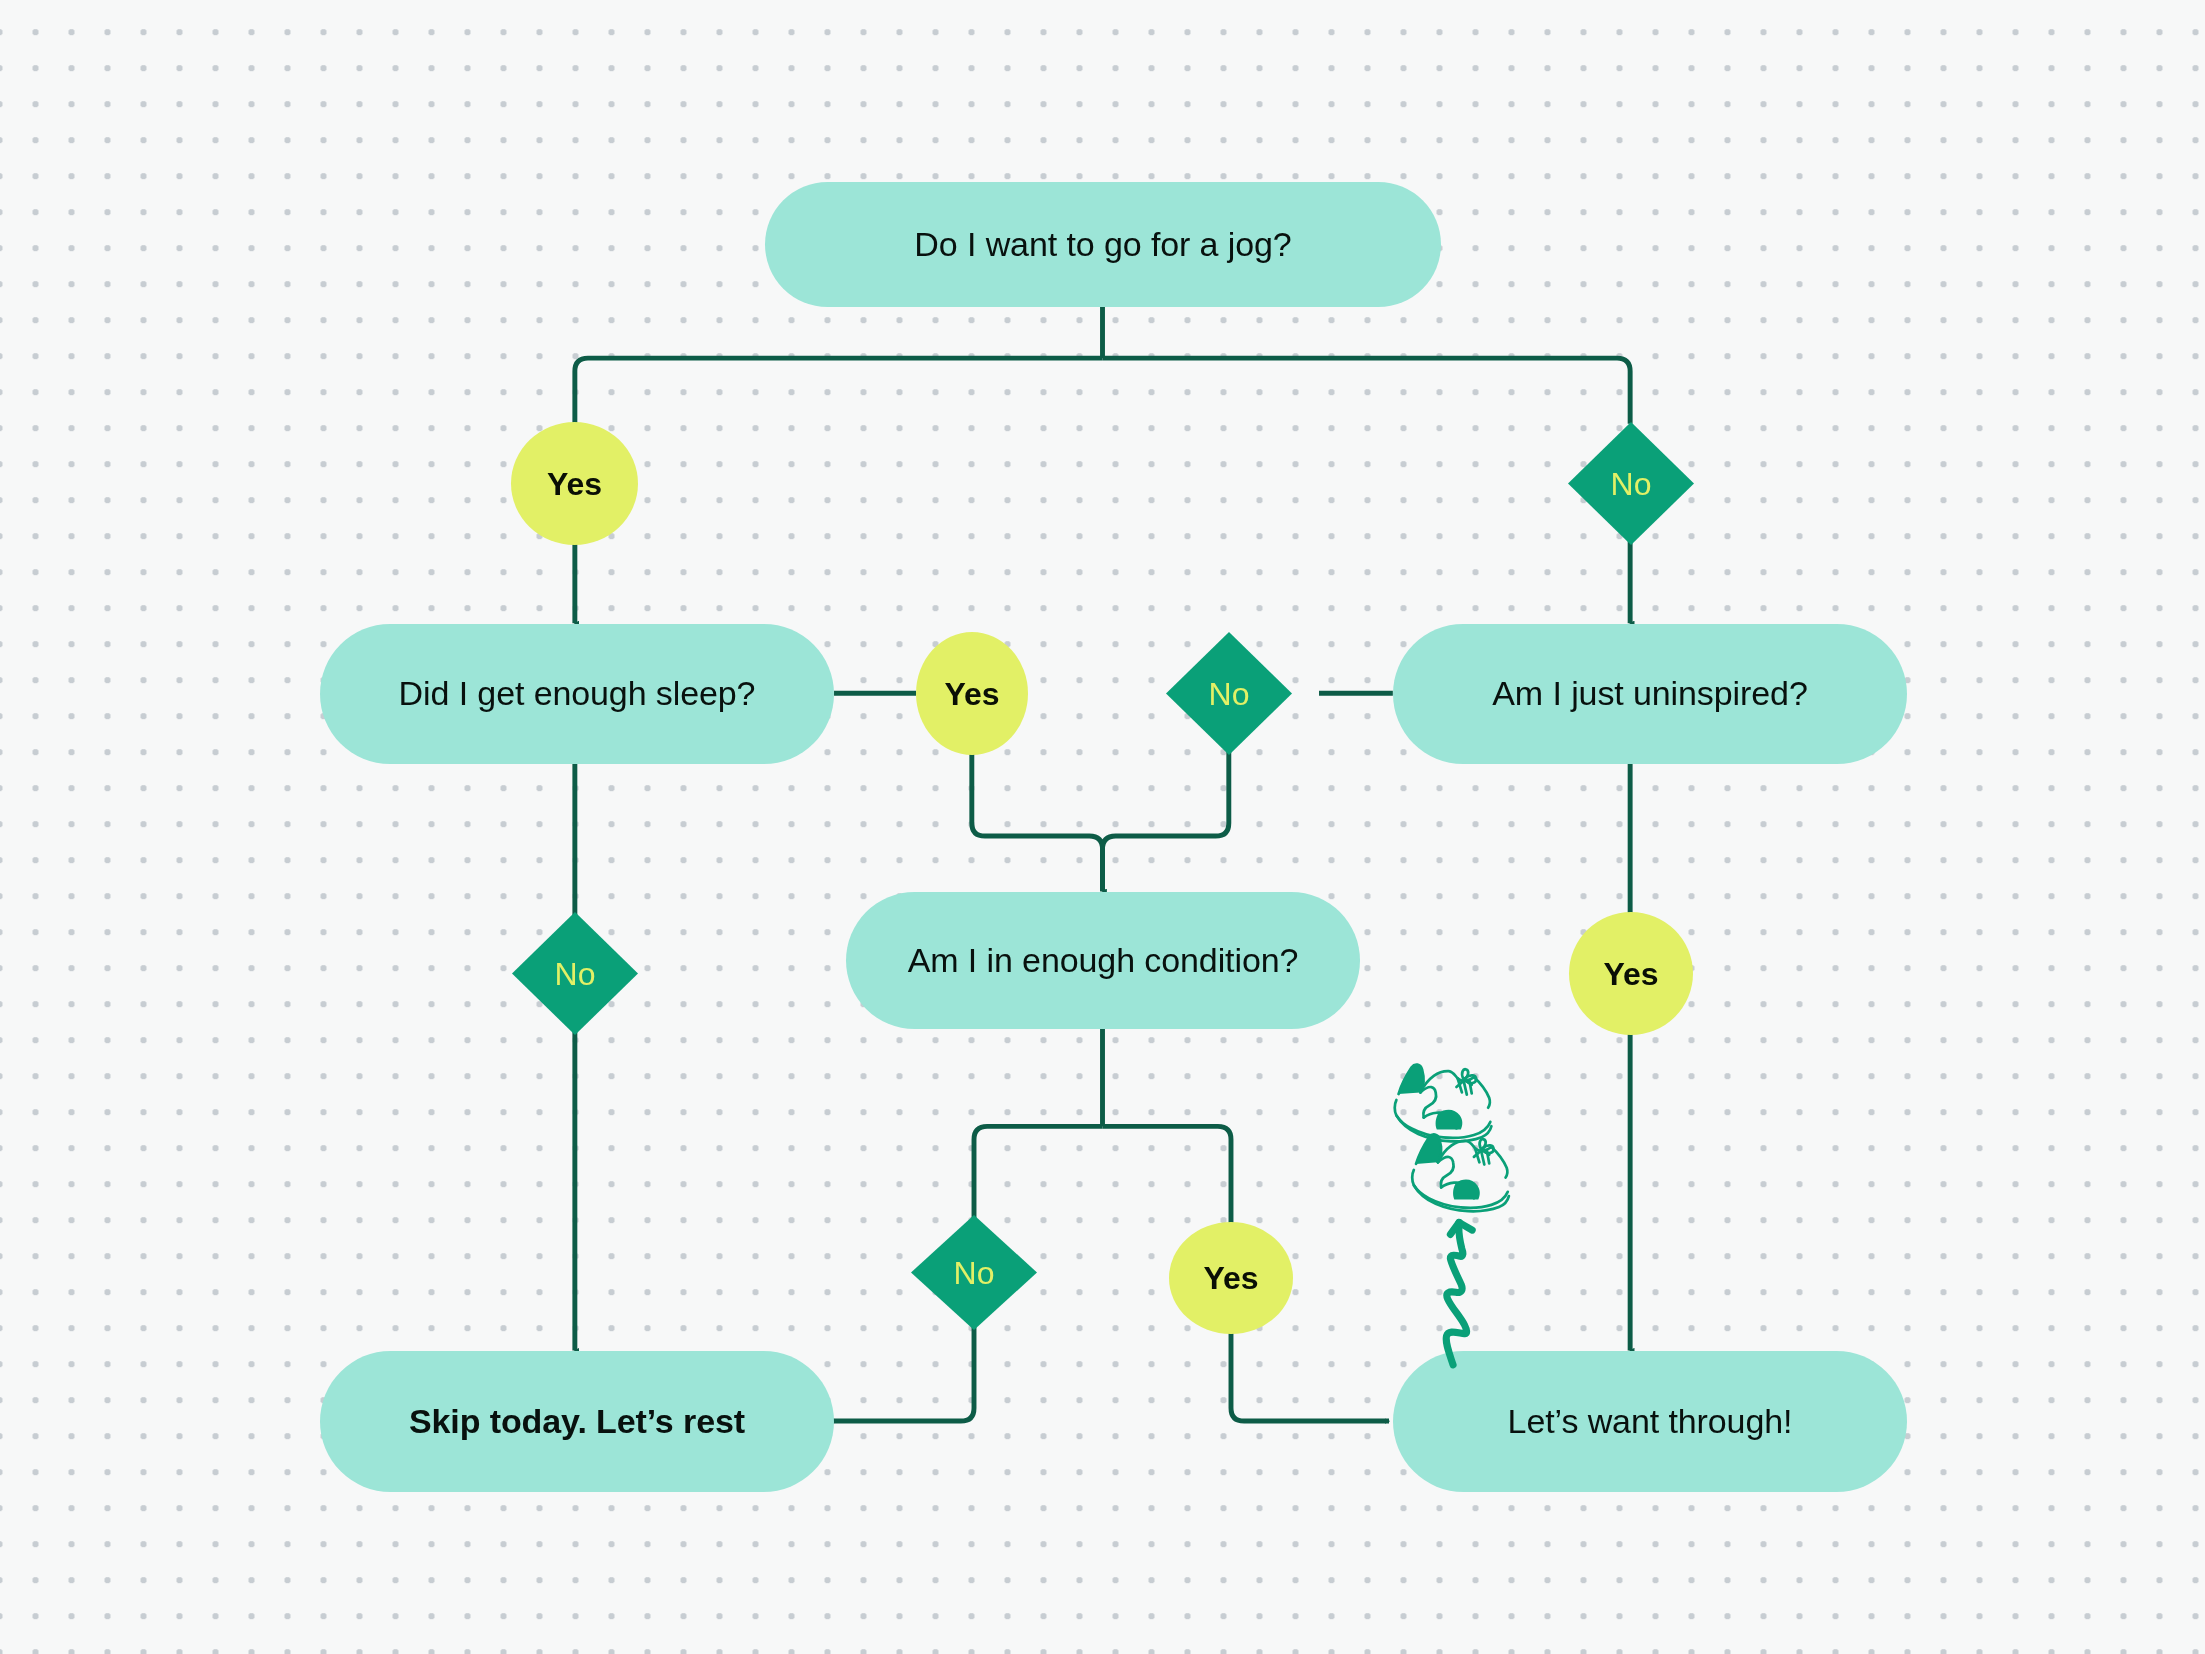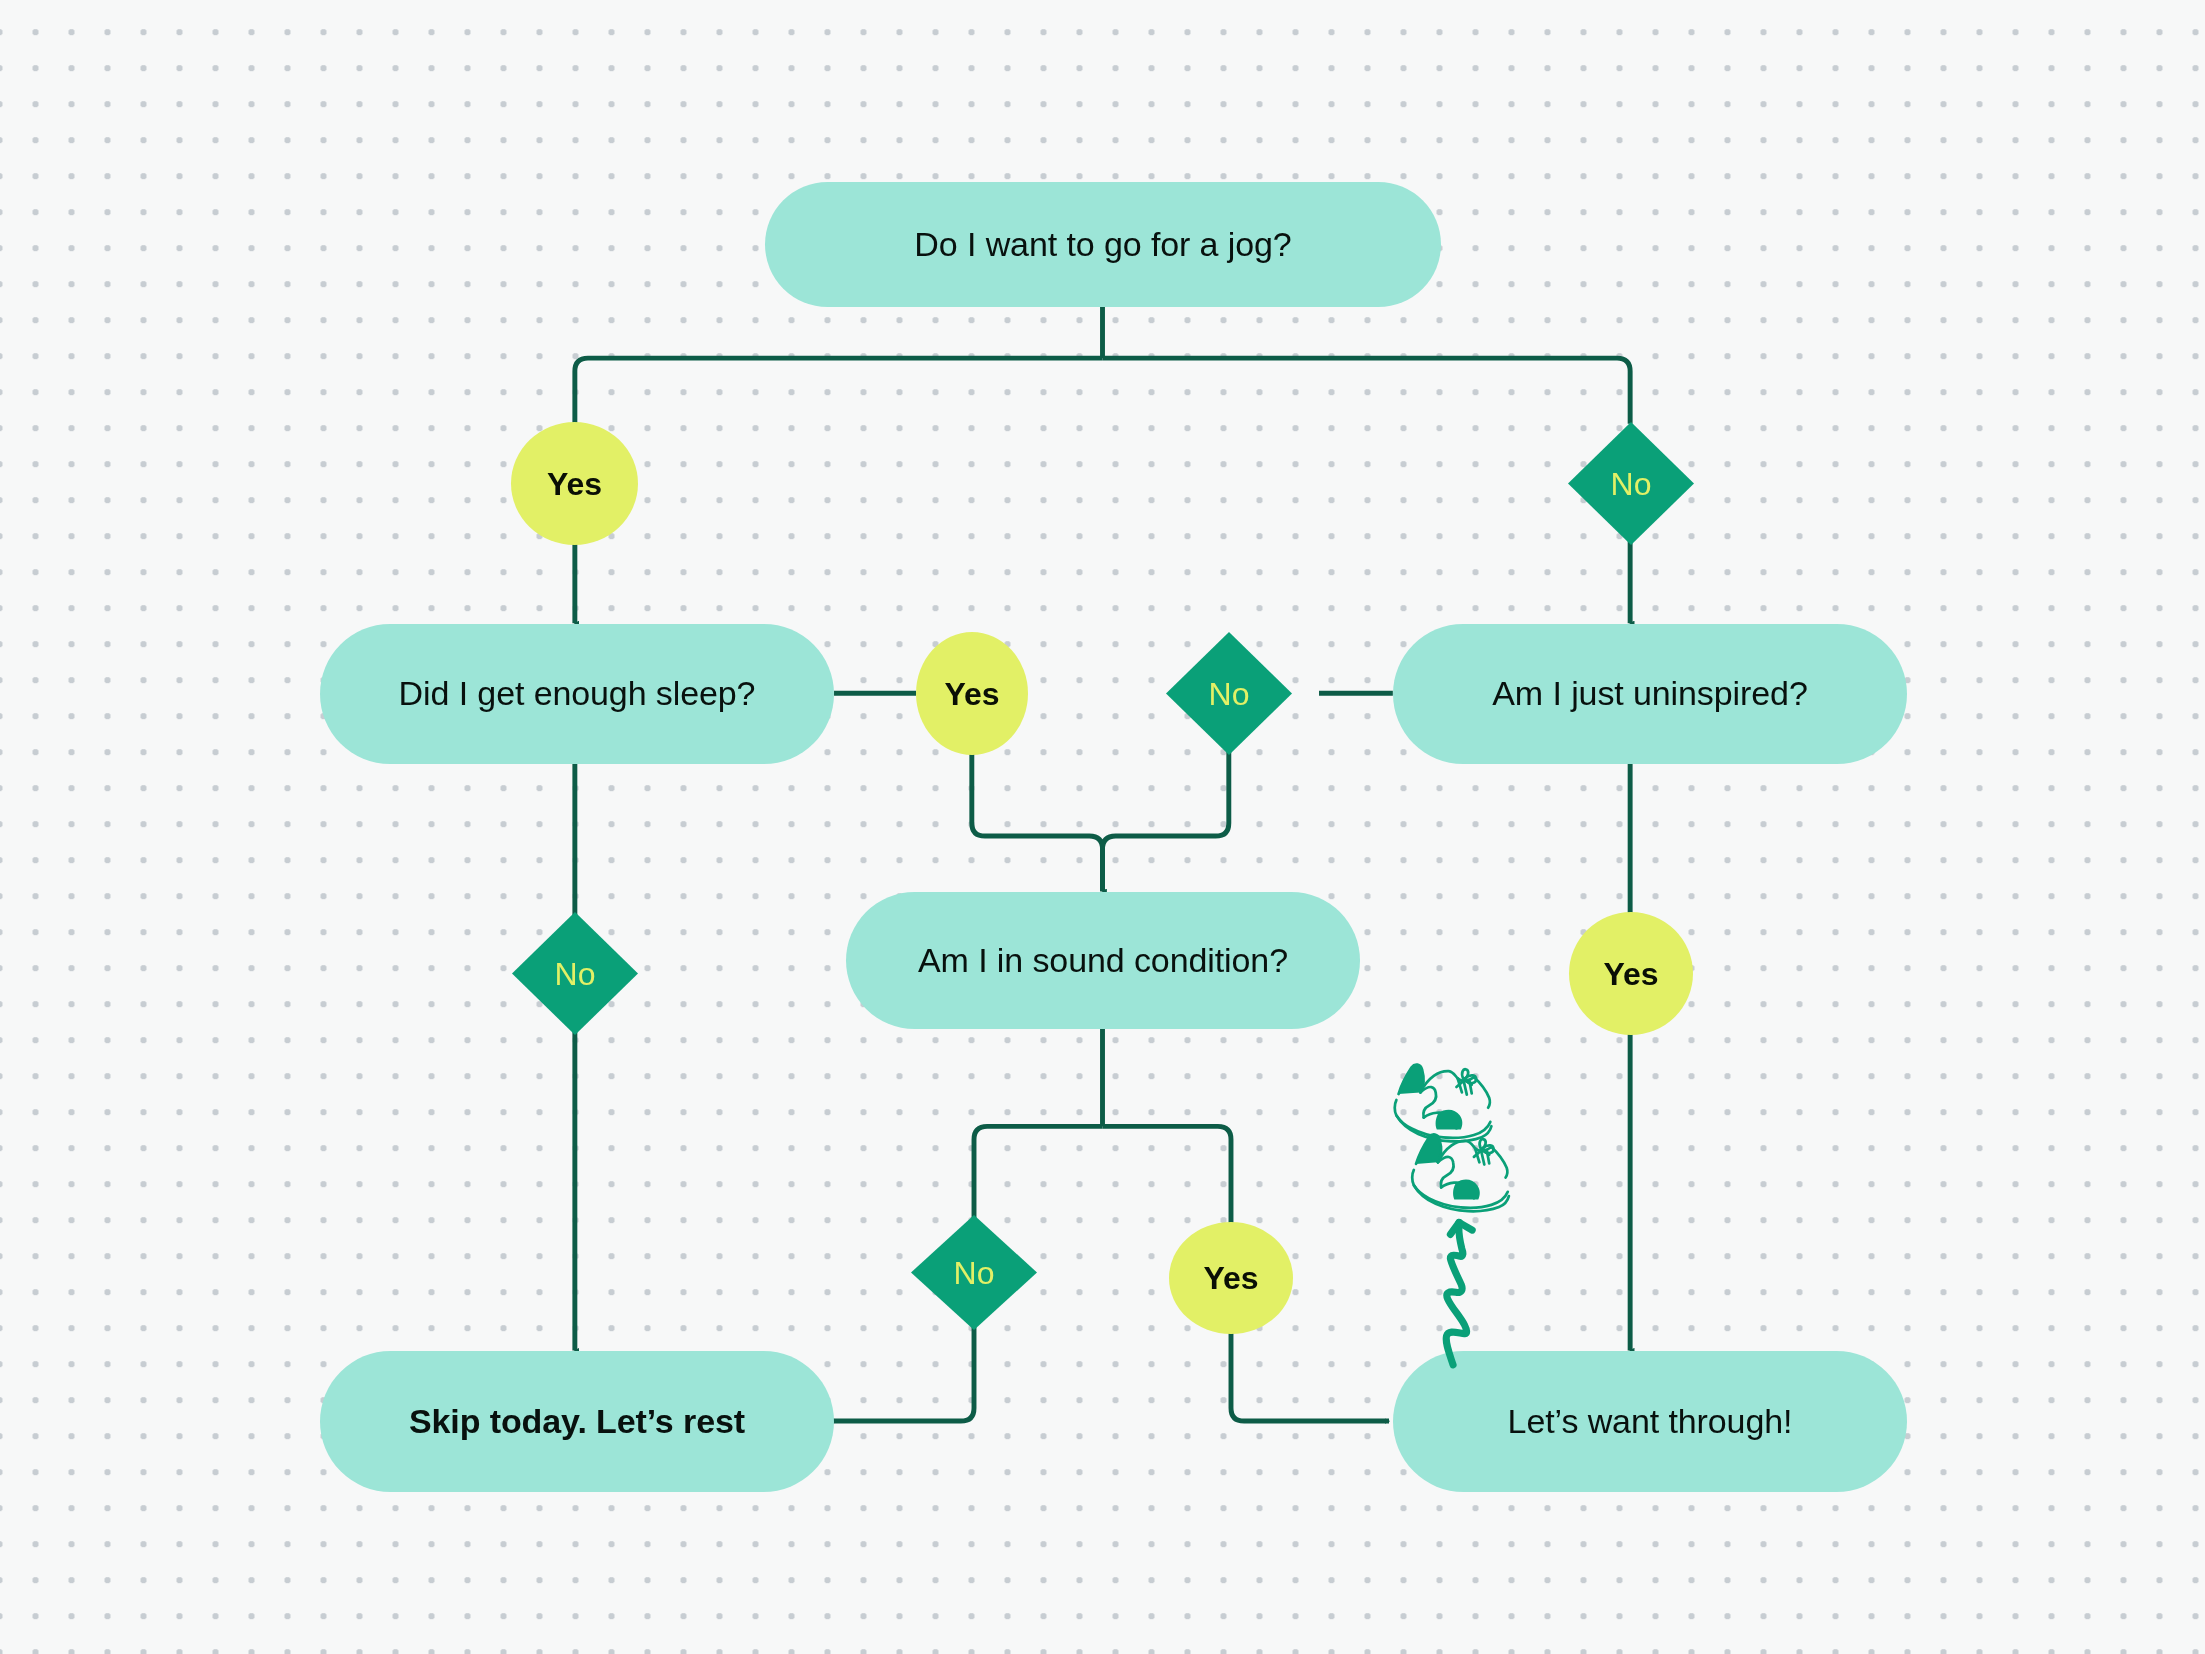--- a/index.html
+++ b/index.html
@@ -135,21 +135,21 @@
 
   <div class="node" style="left:320px; top:624px; width:514px; height:140px;">
     <span>Did I get enough sleep?</span>
   </div>
 
   <div class="node" style="left:1393px; top:624px; width:514px; height:140px;">
     <span>Am I just uninspired?</span>
   </div>
 
   <div class="node" style="left:846px; top:892px; width:514px; height:137px;">
-    <span>Am I in sound condition?</span>
+    <span>Am I in enough condition?</span>
   </div>
 
   <div class="node" style="left:320px; top:1351px; width:514px; height:141px;font-weight:bold;">
     <span>Skip today. Let’s rest</span>
   </div>
 
   <div class="node" style="left:1393px; top:1351px; width:514px; height:141px;">
     <span>Let’s want through!</span>
   </div>
 

